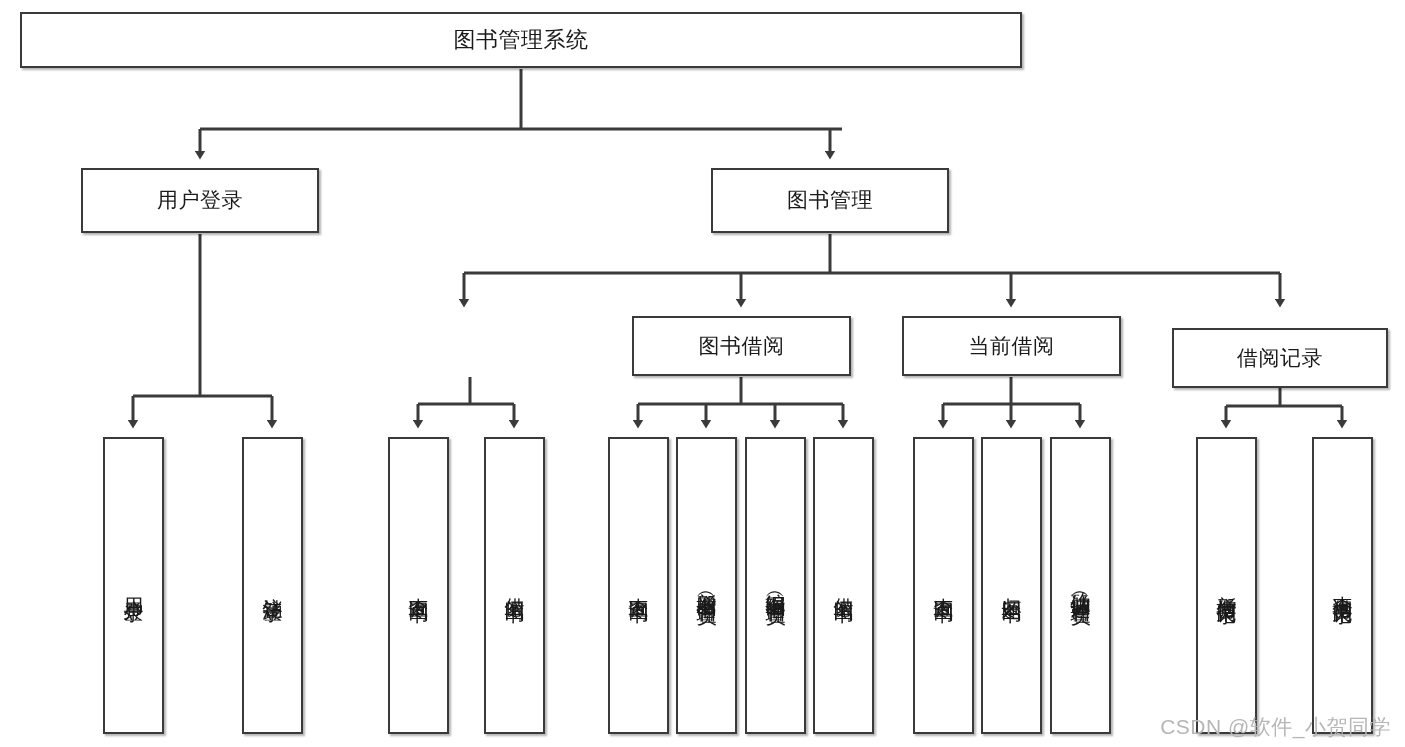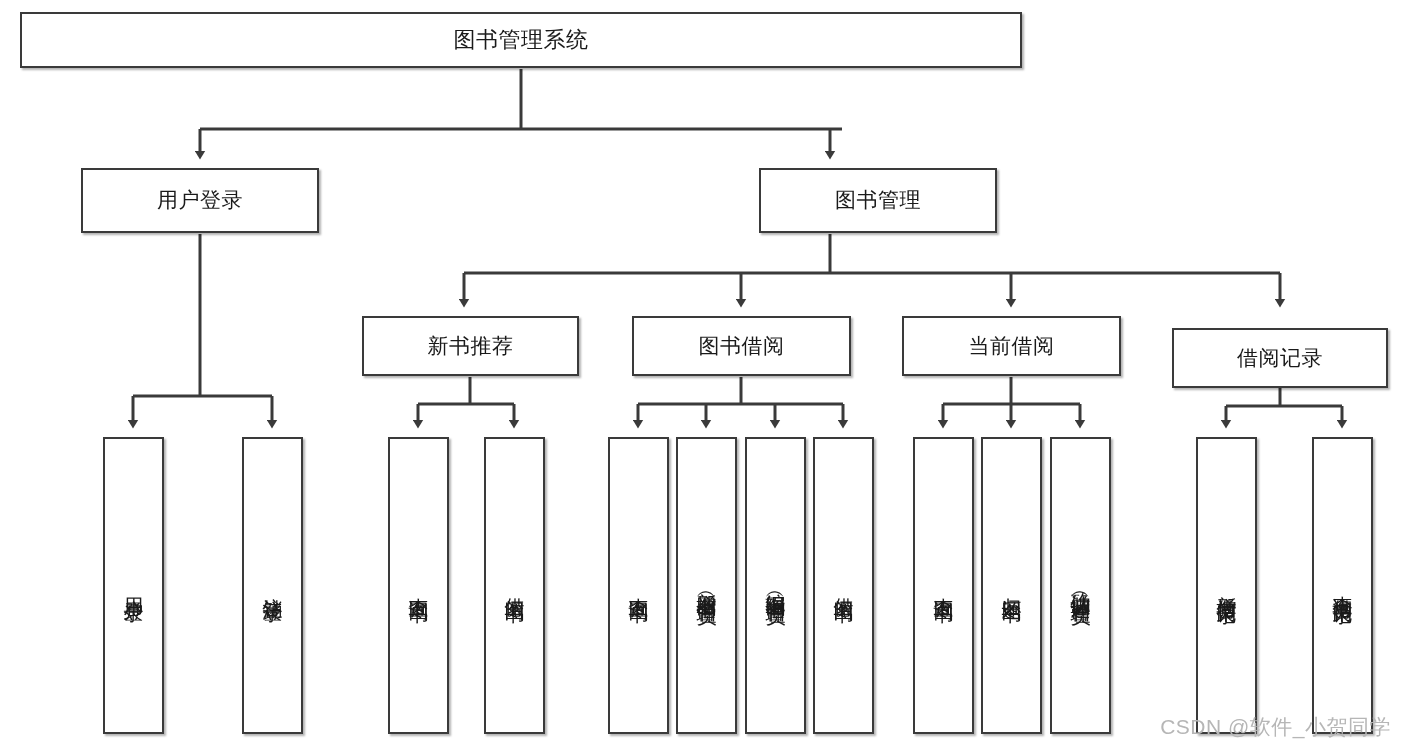--- a/index.html
+++ b/index.html
@@ -136,27 +136,24 @@
     </g>
   </svg>
 
   <div class="node-box root" style="left:20px; top:12px; width:1002px; height:56px;">
     <span class="node-label">图书管理系统</span>
   </div>
 
   <div class="node-box" style="left:81px; top:168px; width:238px; height:65px;">
     <span class="node-label">用户登录</span>
   </div>
-  <div class="node-box" style="left:711px; top:168px; width:238px; height:65px;margin-left:48px;">
+  <div class="node-box" style="left:711px; top:168px; width:238px; height:65px;">
     <span class="node-label">图书管理</span>
   </div>
 
-  <div class="node-box" style="left:362px; top:316px; width:217px; height:60px;">
-    <span class="node-label">新书推荐</span>
-  </div>
   <div class="node-box" style="left:902px; top:316px; width:219px; height:60px;">
     <span class="node-label">当前借阅</span>
   </div>
   <div class="node-box" style="left:632px; top:316px; width:219px; height:60px;">
     <span class="node-label">图书借阅</span>
   </div>
   <div class="node-box" style="left:1172px; top:316px; width:216px; height:60px;margin-top:12px;">
     <span class="node-label">借阅记录</span>
   </div>
 

